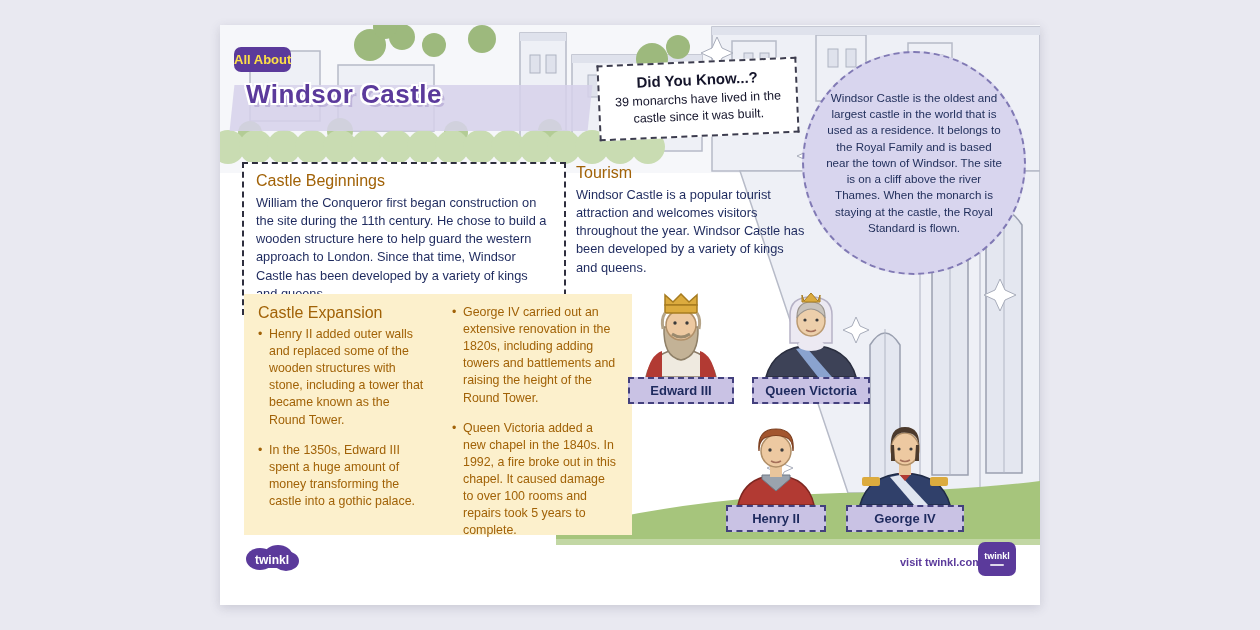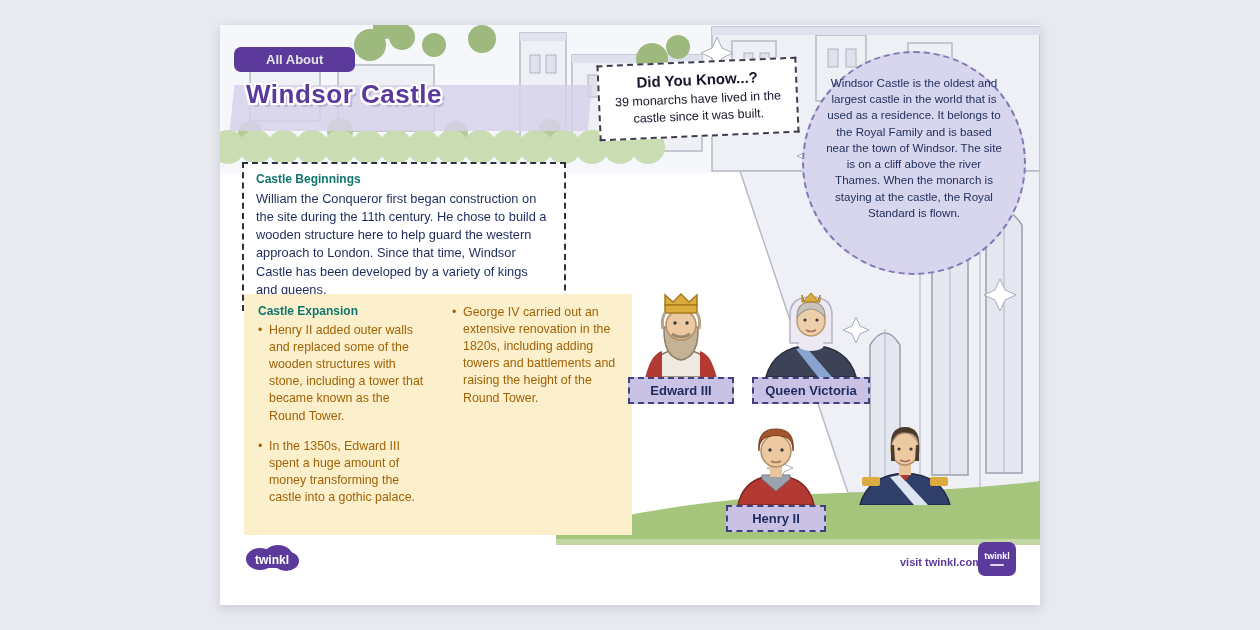--- a/index.html
+++ b/index.html
@@ -12,22 +12,22 @@
   }
   .poster {
     position:absolute; left:220px; top:25px; width:820px; height:580px;
     background:#ffffff;
     box-shadow:0 3px 10px rgba(60,60,90,.18);
   }
   .bg { position:absolute; left:0; top:0; z-index:0; }
 
   .badge {
     position:absolute; left:14px; top:22px; z-index:4;
-    background:#5b3a9b; color:#e5e5e5; font-weight:bold; font-size:13px;
-    padding:5px 32px; border-radius:7px;
+    background:#5b3a9b; color:#fde047; font-weight:bold; font-size:13px;
+    padding:5px 0; border-radius:7px;
   }
   .title-band {
     position:absolute; left:12px; top:60px; width:358px; height:46px;
     background:rgba(214,209,234,.85); transform:skewX(-6deg); z-index:2;
   }
   .title {
     position:absolute; left:26px; top:54px; z-index:3;
     font-size:26px; font-weight:bold; color:#5b3a9b; letter-spacing:.5px;
     text-shadow:-2px -2px 0 #fff, 2px -2px 0 #fff, -2px 2px 0 #fff, 2px 2px 0 #fff,
                 -2px 0 0 #fff, 2px 0 0 #fff, 0 -2px 0 #fff, 0 2px 0 #fff,
@@ -37,30 +37,30 @@
     position:absolute; left:378px; top:36px; width:200px; z-index:5;
     background:#fff; border:2px dashed #3c3c4e; padding:8px 10px 10px;
     transform:rotate(-2.5deg); text-align:center; color:#15152b;
   }
   .dyk-title { font-size:15px; font-weight:bold; margin-bottom:3px; }
   .dyk-text { font-size:12.5px; line-height:1.35; }
 
   .bubble {
     position:absolute; left:582px; top:26px; width:224px; height:224px; z-index:5;
     background:#d8d5ee; border:2px dashed #8079b4; border-radius:50%;
-    display:flex; align-items:flex-start; justify-content:center;
+    display:flex; align-items:center; justify-content:center;
     text-align:center; padding:22px;
     color:#22305c; font-size:11.6px; line-height:1.4;
   }
 
   .box-beginnings {
     position:absolute; left:22px; top:137px; width:324px; z-index:3;
     background:#fff; border:2px dashed #2e2e3e; padding:8px 12px 10px;
   }
-  .sec-title { font-size:12px; font-weight:bold; color:#0f766e; margin-bottom:4px; }
+  .sec-title { font-size:16px; font-weight:normal; color:#a16207; margin-bottom:4px; }
   .sec-text { font-size:12.8px; color:#1e2a5e; line-height:1.42; }
   .sec-tourism { position:absolute; left:356px; top:139px; width:232px; z-index:3; }
 
   .box-expansion {
     position:absolute; left:24px; top:269px; width:388px; height:241px; z-index:3;
     background:#fcf0cc; padding:10px 14px;
   }
   .exp-cols { display:flex; gap:28px; }
   .exp-col { flex:1; }
   .exp-bullet {
@@ -198,30 +198,35 @@
 
   <div class="bubble">
     <span>Windsor Castle is the oldest and largest castle in the world that is used as a residence. It belongs to the Royal Family and is based near the town of Windsor. The site is on a cliff above the river Thames. When the monarch is staying at the castle, the Royal Standard is flown.</span>
   </div>
 
   <div class="box-beginnings">
     <div class="sec-title">Castle Beginnings</div>
     <div class="sec-text">William the Conqueror first began construction on the site during the 11th century. He chose to build a wooden structure here to help guard the western approach to London. Since that time, Windsor Castle has been developed by a variety of kings and queens.</div>
   </div>
 
+  <div class="sec-tourism">
+    <div class="sec-title">Tourism</div>
+    <div class="sec-text">Windsor Castle is a popular tourist attraction and welcomes visitors throughout the year. Windsor Castle has been developed by a variety of kings and queens.</div>
+  </div>
 
   <div class="box-expansion">
     <div class="exp-cols">
       <div class="exp-col">
         <div class="sec-title">Castle Expansion</div>
         <div class="exp-bullet">Henry II added outer walls and replaced some of the wooden structures with stone, including a tower that became known as the Round Tower.</div>
         <div class="exp-bullet">In the 1350s, Edward III spent a huge amount of money transforming the castle into a gothic palace.</div>
       </div>
       <div class="exp-col">
         <div class="exp-bullet">George IV carried out an extensive renovation in the 1820s, including adding towers and battlements and raising the height of the Round Tower.</div>
+        <div class="exp-bullet">Queen Victoria added a new chapel in the 1840s. In 1992, a fire broke out in this chapel. It caused damage to over 100 rooms and repairs took 5 years to complete.</div>
       </div>
     </div>
   </div>
 
   <div class="portrait p-edward">
     <svg width="106" height="84" viewBox="0 0 106 84">
       <path d="M18 84 Q24 58 53 56 Q82 58 88 84 Z" fill="#efeae0" stroke="#8a7a66" stroke-width="1.5"></path>
       <path d="M18 84 Q22 62 34 58 L34 84 Z" fill="#b23a33"></path>
       <path d="M88 84 Q84 62 72 58 L72 84 Z" fill="#b23a33"></path>
       <path d="M36 34 Q35 64 53 67 Q71 64 70 34 Z" fill="#c3b296" stroke="#8f8068" stroke-width="1.5"></path>
@@ -276,20 +281,21 @@
       <path d="M52 54 L59 62 L66 54 Z" fill="#b23a33"></path>
       <rect x="53" y="44" width="12" height="12" fill="#e9c59c"></rect>
       <ellipse cx="59" cy="30" rx="14" ry="16" fill="#edc9a1" stroke="#b08f68" stroke-width="1.5"></ellipse>
       <path d="M45 30 Q43 8 59 8 Q75 8 73 30 Q73 16 63 14 Q53 12 49 18 Q45 22 45 30 Z" fill="#4c3a2c"></path>
       <path d="M45 26 L45 42 L49 42 L48 26 Z" fill="#4c3a2c"></path>
       <path d="M73 26 L73 42 L69 42 L70 26 Z" fill="#4c3a2c"></path>
       <circle cx="53" cy="30" r="1.6" fill="#3a3a3a"></circle>
       <circle cx="65" cy="30" r="1.6" fill="#3a3a3a"></circle>
       <path d="M54 41 Q59 44 64 41" stroke="#a5705a" stroke-width="1.5" fill="none"></path>
     </svg>
+    <div class="plabel">George IV</div>
   </div>
 
   <div class="footer-logo">
     <svg width="58" height="30" viewBox="0 0 58 30">
       <ellipse cx="16" cy="16" rx="14" ry="11" fill="#5b3a9b"></ellipse>
       <ellipse cx="34" cy="12" rx="14" ry="10" fill="#5b3a9b"></ellipse>
       <ellipse cx="42" cy="18" rx="13" ry="10" fill="#5b3a9b"></ellipse>
       <rect x="6" y="12" width="44" height="13" rx="6" fill="#5b3a9b"></rect>
       <text x="28" y="21" text-anchor="middle" font-size="12" font-weight="bold" fill="#ffffff" font-family="Liberation Sans, sans-serif">twinkl</text>
     </svg>

